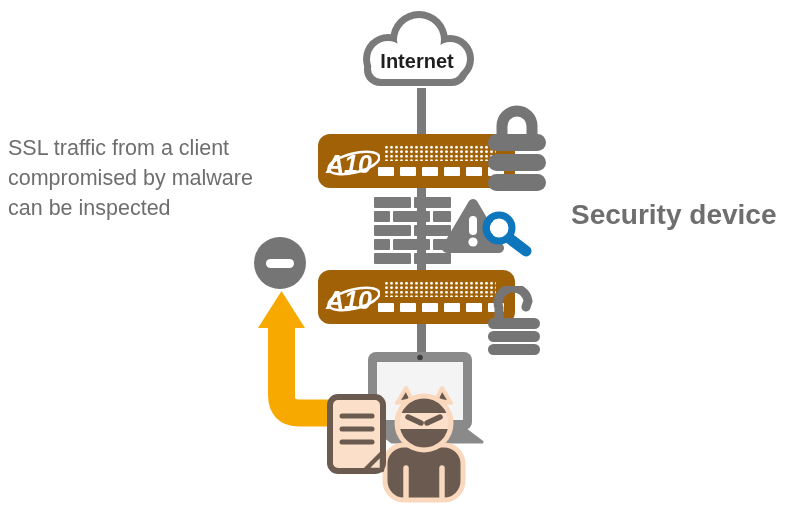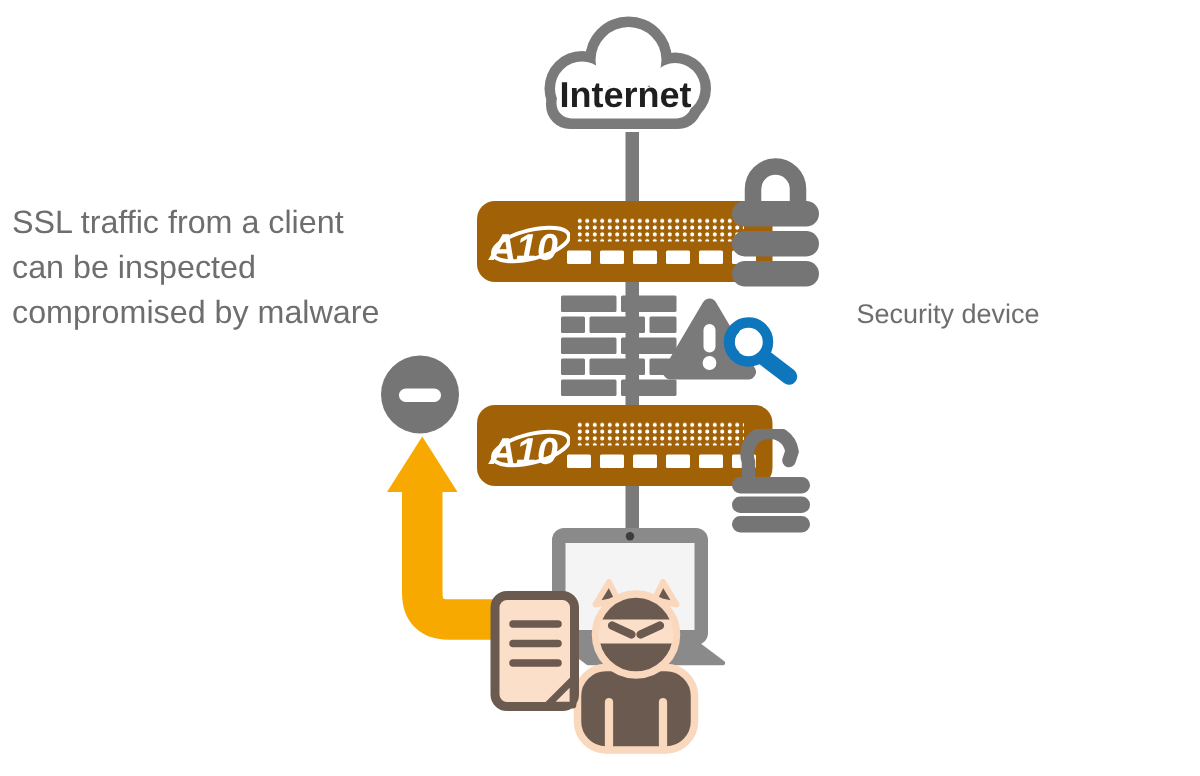--- a/index.html
+++ b/index.html
@@ -9,28 +9,28 @@
   }
   .abs{position:absolute;}
 
   
   .caption-left{
     left:8px;top:133px;width:320px;
     font-size:21.5px;font-weight:normal;color:#6e6e6e;line-height:30px;
   }
   .caption-right{
     left:571px;top:199px;width:210px;
-    font-size:18px;font-weight:normal;color:#6e6e6e;
+    font-size:28px;font-weight:bold;color:#6e6e6e;
   }
 
   
   .cloud-wrap{left:352px;top:4px;width:130px;height:92px;}
   .cloud-label{
     left:352px;top:50px;width:130px;text-align:center;
-    font-size:24px;font-weight:bold;color:#1f1f1f;
+    font-size:20px;font-weight:bold;color:#1f1f1f;
   }
 
   
   .backbone{left:417px;top:88px;width:9px;height:270px;background:#7a7a7a;z-index:1;}
 
   
   .appliance{
     width:197px;height:54px;background:#a16207;border-radius:12px;z-index:2;
   }
   .appliance .vents{
@@ -76,22 +76,22 @@
       <circle cx="67" cy="36" r="22"></circle>
       <circle cx="98" cy="55" r="17"></circle>
       <rect x="19" y="54" width="90" height="21" rx="10"></rect>
     </g>
   </svg>
 </div>
 <div class="abs cloud-label">Internet</div>
 
 <div class="abs caption-left">
   <div>SSL traffic from a client</div>
+  <div>compromised by malware</div>
   <div>can be inspected</div>
-  <div>compromised by malware</div>
 </div>
 
 <div class="abs caption-right">Security device</div>
 
 <div class="abs appliance" style="left:318px;top:134px;">
   <svg width="56" height="38" viewBox="0 0 56 38">
     <ellipse cx="30" cy="17" rx="26" ry="9.5" fill="none" stroke="#ffffff" stroke-width="2.6" transform="rotate(-14 30 17)"></ellipse>
     <text x="2" y="27" font-family="Liberation Sans, sans-serif" font-style="italic" font-weight="bold" font-size="25" fill="#ffffff">A10</text>
   </svg>
   <div class="vents"></div>

